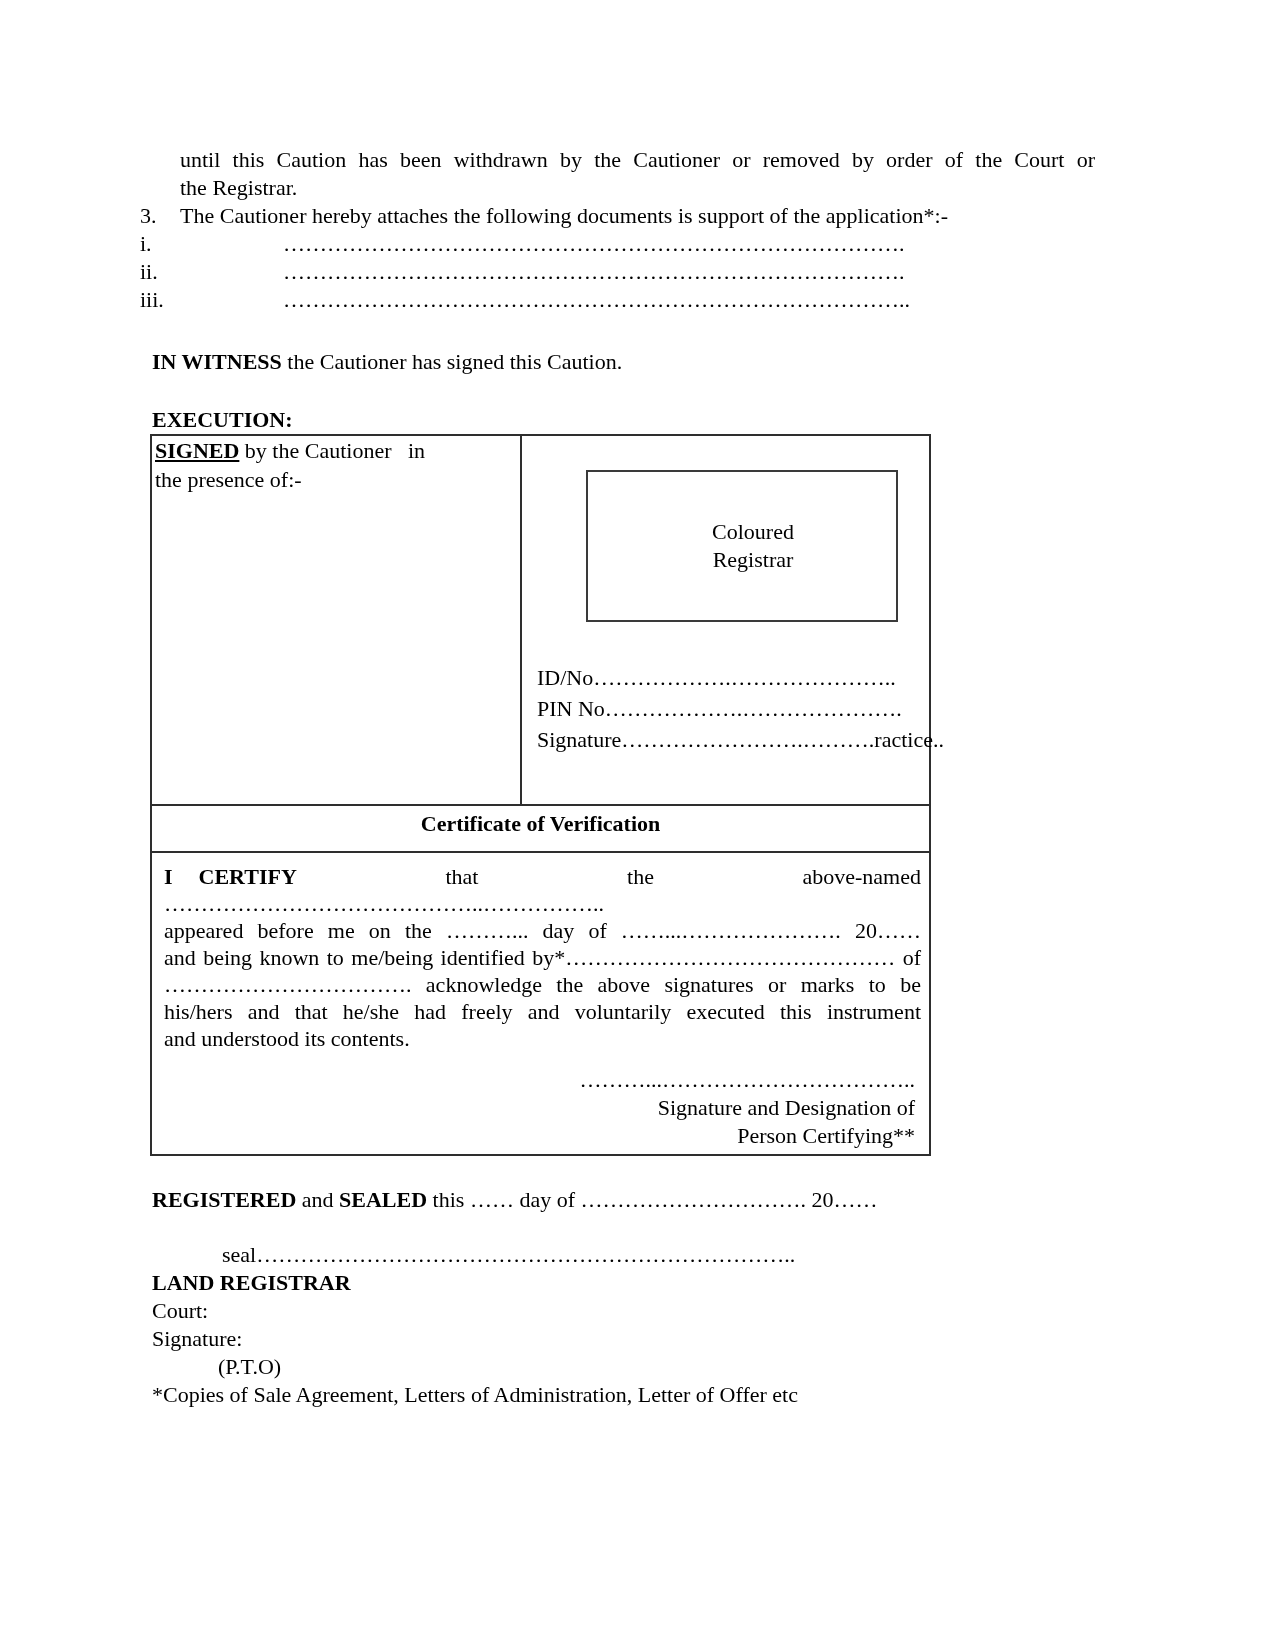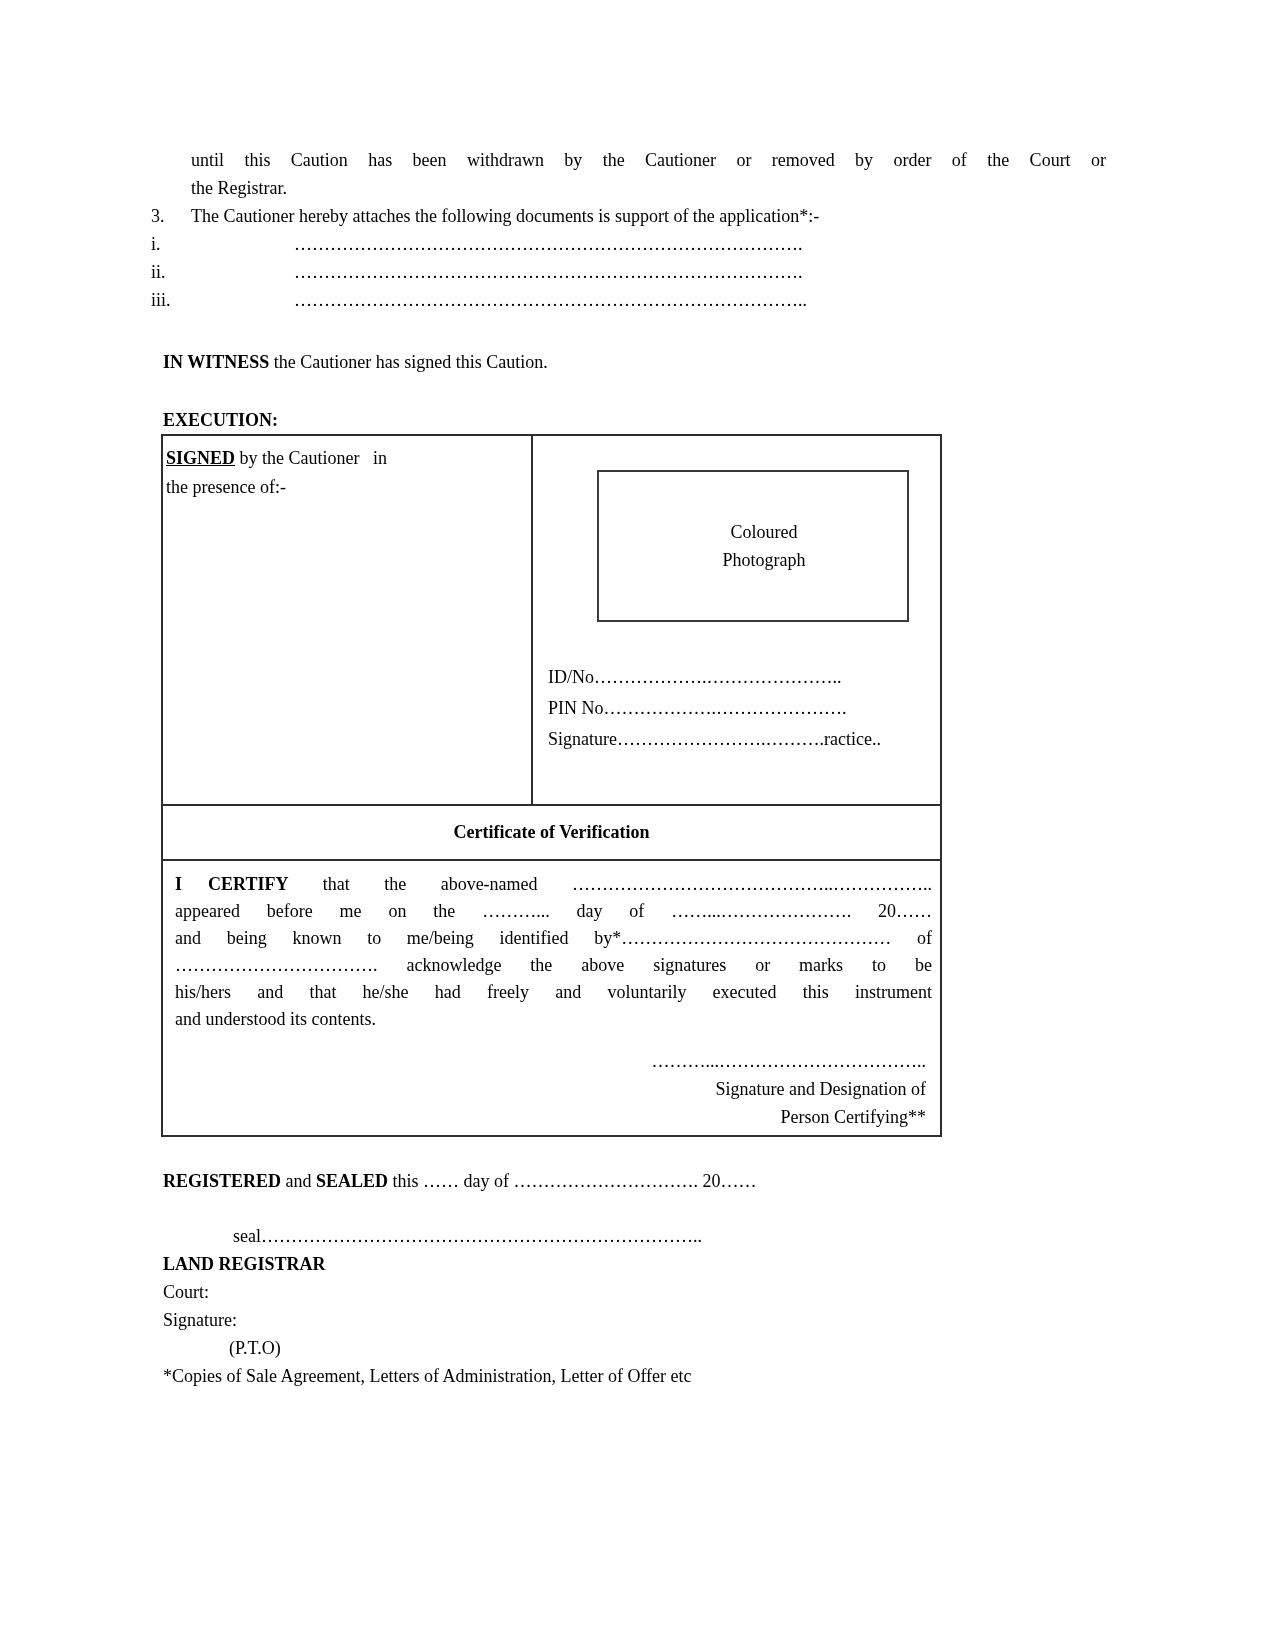--- a/index.html
+++ b/index.html
@@ -4,24 +4,23 @@
 <style>
   * { margin: 0; padding: 0; box-sizing: border-box; }
   html, body { background: #ffffff; }
   .page {
     position: relative;
     width: 1223px;
     height: 1651px;
     background: #ffffff;
     color: #000000;
     font-family: "Liberation Serif", "DejaVu Serif", serif;
-    font-size: 18px;
+    font-size: 22px;
     line-height: 28px;
     overflow: hidden;
-    margin-left: 11px;
   }
   b { font-weight: bold; }
   .pre { white-space: pre-wrap; }
 
   
   .intro { margin: 146px 0 0 180px; width: 915px; }
   .jline { text-align: justify; text-align-last: justify; }
 
   
   .item3 { margin-left: 140px; display: flex; width: 955px; }
@@ -31,41 +30,41 @@
 
   .witness { margin: 34px 0 0 152px; }
   .exec-heading { margin: 30px 0 0 152px; font-weight: bold; }
 
   
   .exec-table { margin-left: 150px; width: 781px; border: 2px solid #2e2e2e; }
   .row1 { display: flex; height: 368px; }
   .cell-left {
     width: 370px; flex: 0 0 370px;
     border-right: 2px solid #2e2e2e;
-    padding: 8px 8px 0 3px;
+    padding: 0 8px 0 3px;
     line-height: 29px;
   }
   .cell-right { flex: 1; }
   .photo-box {
     width: 312px; height: 152px;
     margin: 34px 0 0 64px;
     border: 2px solid #3a3a3a;
     display: flex; flex-direction: column;
     align-items: center; justify-content: center;
     text-align: center;
     padding-left: 22px;
   }
   .fields { margin: 40px 0 0 15px; line-height: 31px; }
 
   .row2 {
     border-top: 2px solid #2e2e2e;
     border-bottom: 2px solid #2e2e2e;
     text-align: center;
     font-weight: bold;
-    padding: 12px 0 13px 0;
+    padding: 4px 0 13px 0;
   }
 
   .row3 { padding: 10px 8px 4px 12px; line-height: 27px; }
   .cert-line { text-align: justify; text-align-last: justify; }
   .cert-line-plain { text-align: left; }
   .certify-gap { display: inline-block; width: 26px; }
   .sign-block { margin-top: 14px; text-align: right; padding-right: 6px; line-height: 28px; }
 
   
   .registered { margin: 30px 0 0 152px; }
@@ -108,21 +107,21 @@
 
   <div class="exec-table">
     <div class="row1">
       <div class="cell-left">
         <div><b style="text-decoration: underline;">SIGNED</b><span class="pre"> by the Cautioner   in</span></div>
         <div>the presence of:-</div>
       </div>
       <div class="cell-right">
         <div class="photo-box">
           <div>Coloured</div>
-          <div>Photograph</div>
+          <div>Registrar</div>
         </div>
         <div class="fields">
           <div>ID/No……………….…………………..</div>
           <div>PIN No……………….………………….</div>
           <div>Signature…………………….……….ractice..</div>
         </div>
       </div>
     </div>
 
     <div class="row2">Certificate of Verification</div>

